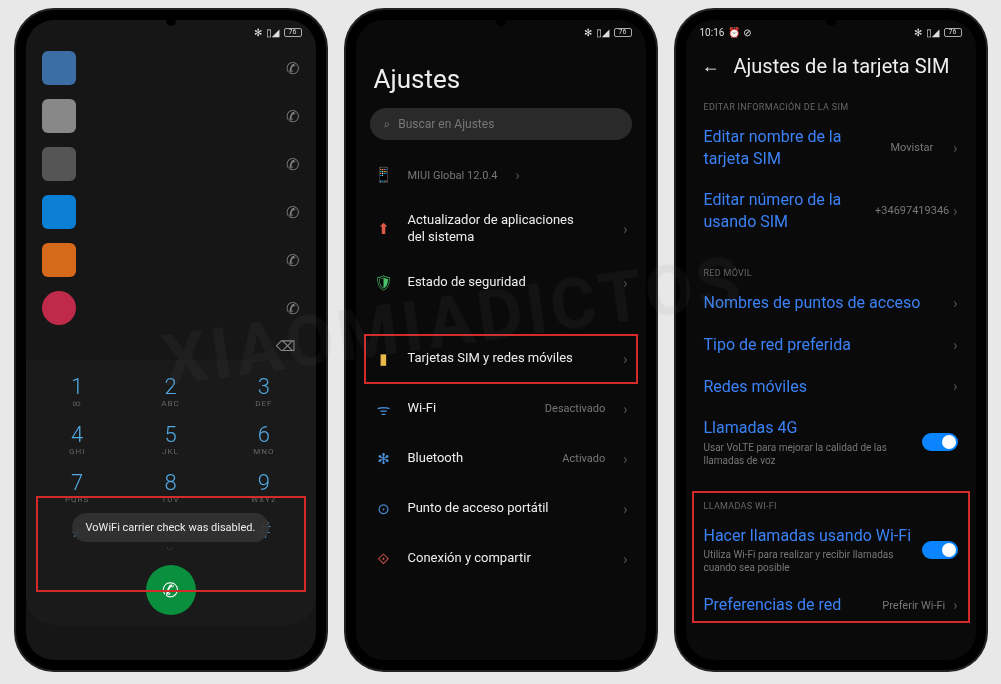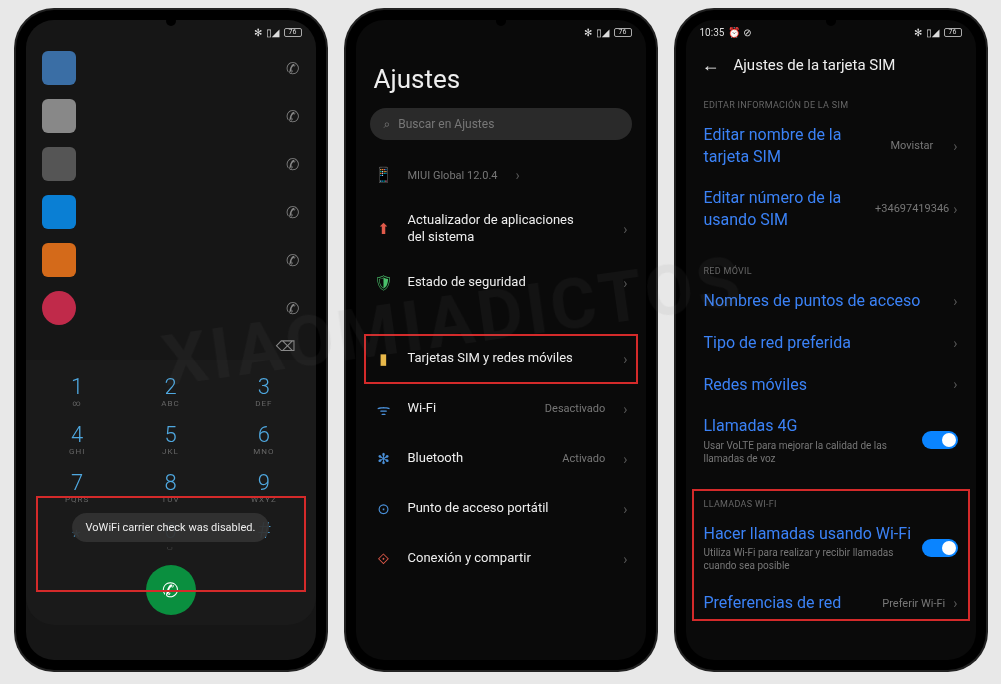--- a/index.html
+++ b/index.html
@@ -101,21 +101,21 @@
     gap: 14px; min-height: 50px;
   }
   .setting-icon { width: 20px; height: 20px; display:flex; align-items:center; justify-content:center; font-size:15px; flex-shrink:0;}
   .setting-label { flex: 1; font-size: 13px; color: #eee; line-height:1.3;}
   .setting-value { font-size: 11px; color: #777; }
   .chevron { color: #555; font-size: 14px; margin-left:4px;}
 
   
   .header-row { display:flex; align-items:center; gap:14px; padding: 10px 16px 14px;}
   .back-arrow { font-size:18px; color:#eee;}
-  .header-title { font-size: 15px; color:#eee;}
+  .header-title { font-size: 20px; color:#eee;}
   .section-label { font-size: 9px; color:#666; padding: 10px 18px 4px; letter-spacing:0.3px;}
   .sim-row { display:flex; align-items:center; justify-content:space-between; padding: 10px 18px; gap:10px;}
   .sim-label { font-size: 16px; color:#3b82f6; line-height:1.35;}
   .sim-sub { font-size: 10px; color:#777; line-height:1.3; margin-top:2px;}
   .sim-value { font-size:11px; color:#777;}
   .toggle {
     width: 36px; height: 18px; background:#0a84ff; border-radius:10px;
     position:relative; flex-shrink:0;
   }
   .toggle::after {
@@ -325,21 +325,21 @@
         </div>
       </div>
   </div>
 </div>
 
 <div class="phone">
   <div class="notch"></div>
   <div class="screen" style="background:#0a0a0a;">
     <div class="statusbar">
       <span class="left">
-        <span>10:35</span>
+        <span>10:16</span>
         <span>⏰ ⊘</span>
       </span>
       <span class="right">
         <span>✻</span>
         <span>▯◢</span>
         <span class="battery">76</span>
       </span>
     </div>
     <div class="header-row">
       <span class="back-arrow">←</span>

